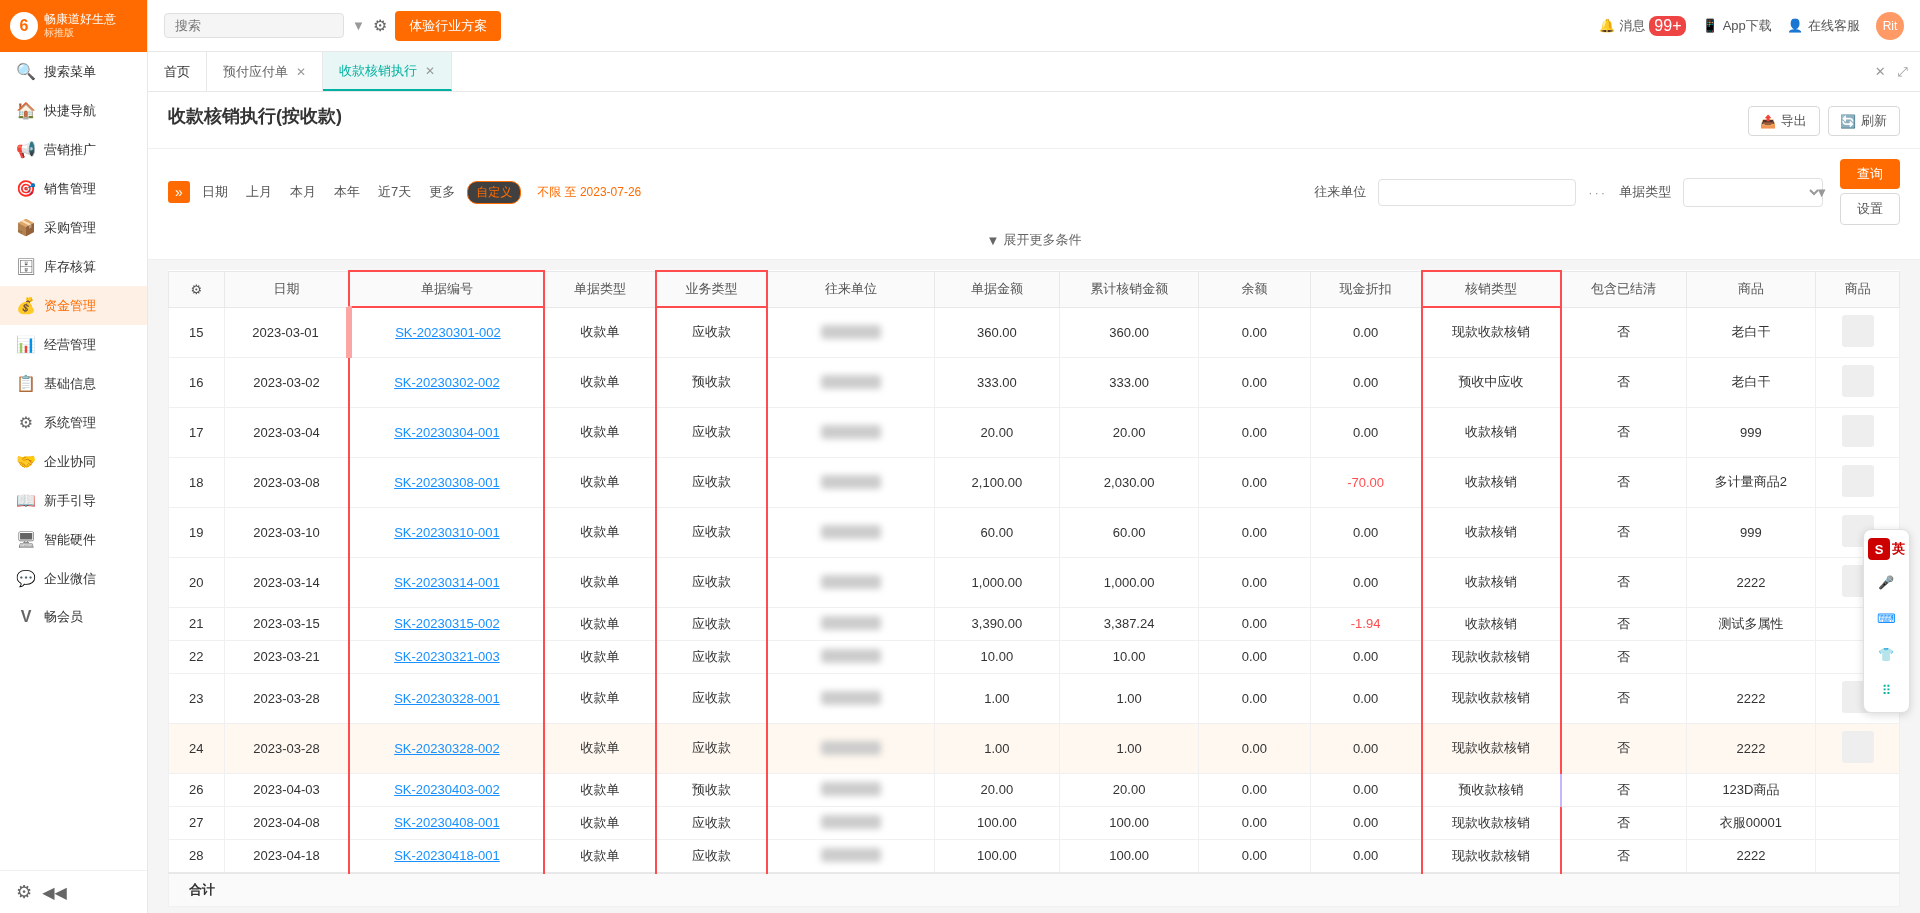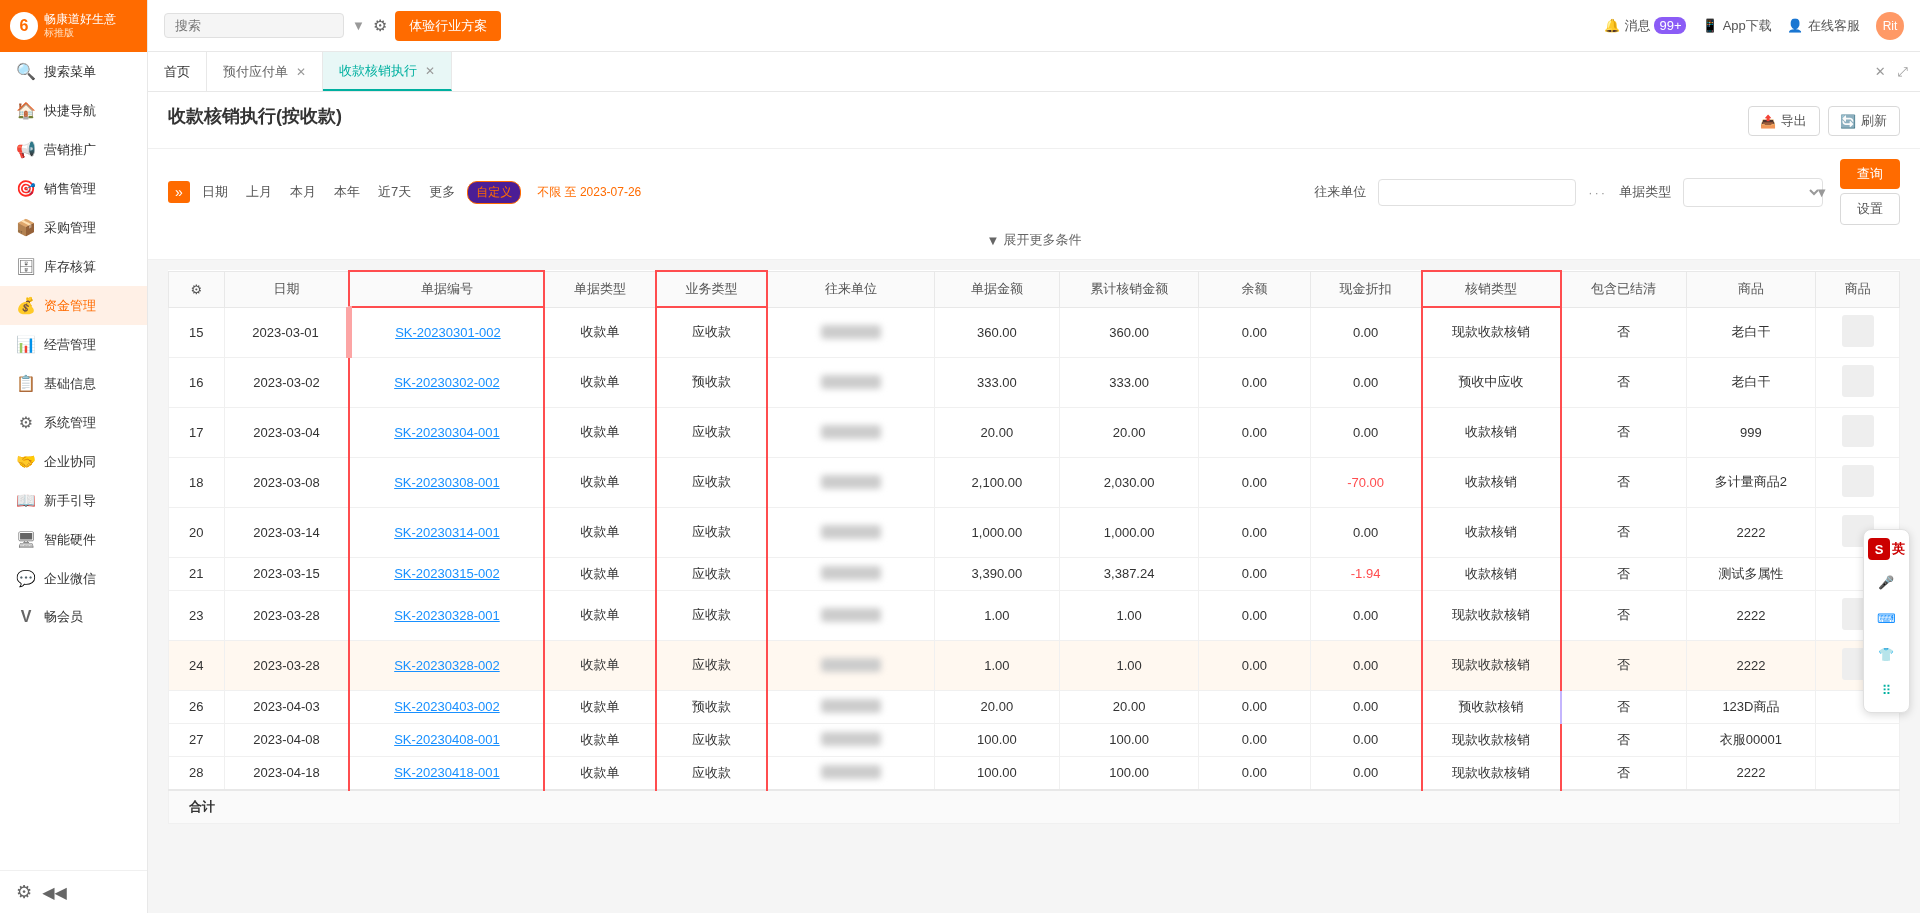--- a/index.html
+++ b/index.html
@@ -100,25 +100,25 @@
       gap: 16px;
       color: #555;
     }
     .topbar-right-item {
       display: flex;
       align-items: center;
       gap: 4px;
       cursor: pointer;
     }
     .badge {
-      background: #8b5cf6;
+      background: #ef4444;
       color: #fff;
       border-radius: 8px;
       padding: 1px 5px;
-      font-size: 13px;
+      font-size: 16px;
     }
     .topbar-avatar {
       width: 28px; height: 28px;
       background: #ff9966;
       border-radius: 50%;
       display: flex; align-items: center; justify-content: center;
       color: #fff; font-size: 12px;
     }
 
     
@@ -213,21 +213,21 @@
     .filter-quick-btn {
       background: none;
       border: none;
       cursor: pointer;
       color: #555;
       padding: 3px 6px;
       border-radius: 3px;
       font-size: 13px;
     }
     .filter-custom-btn {
-      background: #4c1d95;
+      background: #404040;
       border: 1px solid #ff6b00;
       color: #ff6b00;
       padding: 2px 8px;
       border-radius: 10px;
       cursor: pointer;
       font-size: 12px;
     }
     .filter-date-range { color: #ff6b00; font-size: 12px; margin-left: 4px; }
     .filter-input {
       border: 1px solid #e0e0e0;
@@ -661,20 +661,38 @@
     <td class="">2,100.00</td>
     <td class="">2,030.00</td>
     <td>0.00</td>
     <td class="negative">-70.00</td>
     <td style="border-left:2px solid #ff4d4f;border-right:2px solid #ff4d4f;">收款核销</td>
     <td>否</td>
     <td>多计量商品2</td>
     <td><span style="display:inline-block;width:32px;height:32px;background:#eee;border-radius:3px;"></span></td>
   </tr>
           <tr>
+    <td>19</td>
+    <td>2023-03-10</td>
+    <td style="border-left:2px solid #ff4d4f;border-right:2px solid #ff4d4f;">
+      <a class="link">SK-20230310-001</a>
+    </td>
+    <td>收款单</td>
+    <td style="border-left:2px solid #ff4d4f;border-right:2px solid #ff4d4f;">应收款</td>
+    <td><span class="blur-text">xxxxxxxx</span></td>
+    <td class="">60.00</td>
+    <td class="">60.00</td>
+    <td>0.00</td>
+    <td class="">0.00</td>
+    <td style="border-left:2px solid #ff4d4f;border-right:2px solid #ff4d4f;">收款核销</td>
+    <td>否</td>
+    <td>999</td>
+    <td><span style="display:inline-block;width:32px;height:32px;background:#eee;border-radius:3px;"></span></td>
+  </tr>
+          <tr>
     <td>20</td>
     <td>2023-03-14</td>
     <td style="border-left:2px solid #ff4d4f;border-right:2px solid #ff4d4f;">
       <a class="link">SK-20230314-001</a>
     </td>
     <td>收款单</td>
     <td style="border-left:2px solid #ff4d4f;border-right:2px solid #ff4d4f;">应收款</td>
     <td><span class="blur-text">xxxxxxxx</span></td>
     <td class="">1,000.00</td>
     <td class="">1,000.00</td>
@@ -694,20 +712,38 @@
     <td>收款单</td>
     <td style="border-left:2px solid #ff4d4f;border-right:2px solid #ff4d4f;">应收款</td>
     <td><span class="blur-text">xxxxxxxx</span></td>
     <td class="">3,390.00</td>
     <td class="">3,387.24</td>
     <td>0.00</td>
     <td class="negative">-1.94</td>
     <td style="border-left:2px solid #ff4d4f;border-right:2px solid #ff4d4f;">收款核销</td>
     <td>否</td>
     <td>测试多属性</td>
+    <td></td>
+  </tr>
+          <tr>
+    <td>22</td>
+    <td>2023-03-21</td>
+    <td style="border-left:2px solid #ff4d4f;border-right:2px solid #ff4d4f;">
+      <a class="link">SK-20230321-003</a>
+    </td>
+    <td>收款单</td>
+    <td style="border-left:2px solid #ff4d4f;border-right:2px solid #ff4d4f;">应收款</td>
+    <td><span class="blur-text">xxxxxxxx</span></td>
+    <td class="">10.00</td>
+    <td class="">10.00</td>
+    <td>0.00</td>
+    <td class="">0.00</td>
+    <td style="border-left:2px solid #ff4d4f;border-right:2px solid #ff4d4f;">现款收款核销</td>
+    <td>否</td>
+    <td></td>
     <td></td>
   </tr>
           <tr>
     <td>23</td>
     <td>2023-03-28</td>
     <td style="border-left:2px solid #ff4d4f;border-right:2px solid #ff4d4f;">
       <a class="link">SK-20230328-001</a>
     </td>
     <td>收款单</td>
     <td style="border-left:2px solid #ff4d4f;border-right:2px solid #ff4d4f;">应收款</td>

